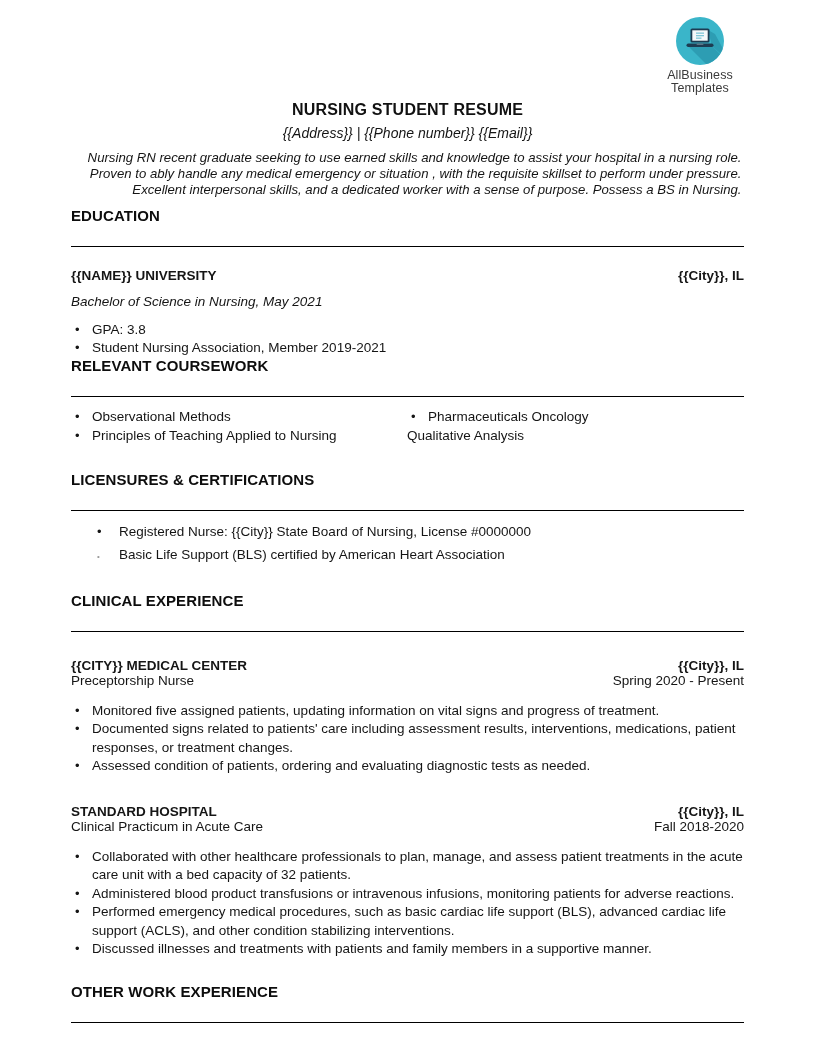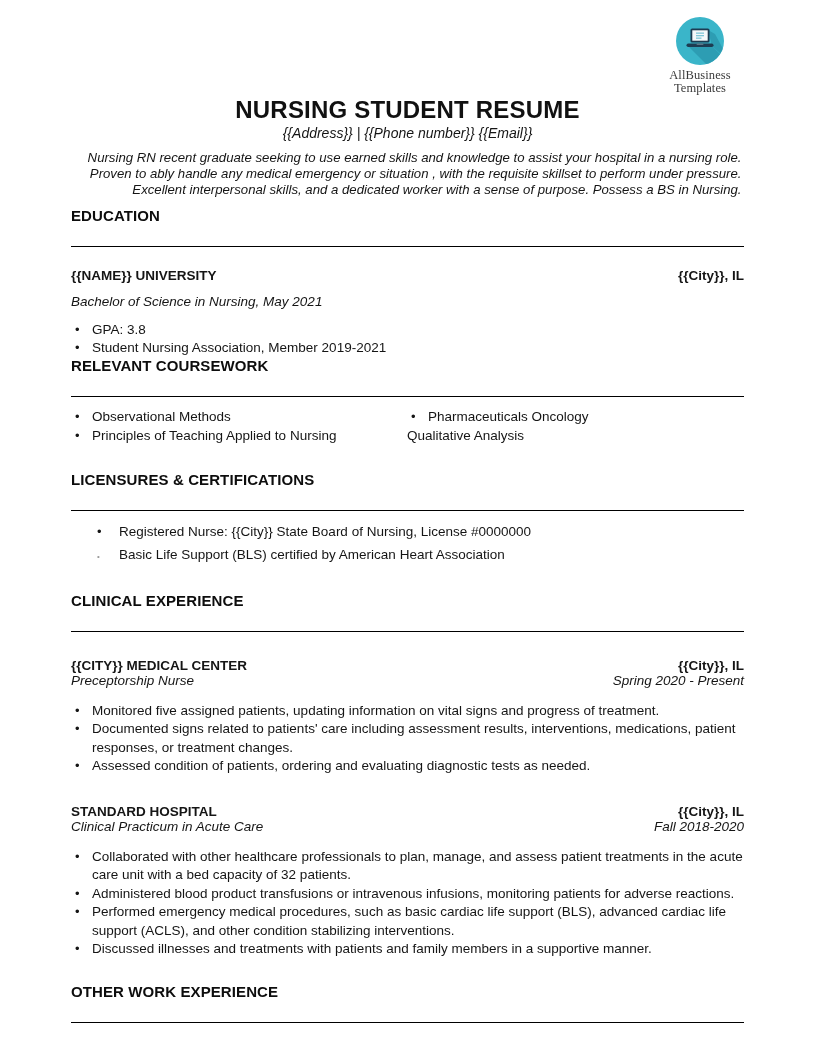--- a/index.html
+++ b/index.html
@@ -26,26 +26,26 @@
   }
   .logo svg { display: block; margin: 0 auto; }
   .brand {
     margin-top: 3px;
     font-size: 12.5px;
     line-height: 12.5px;
     font-weight: 400;
     color: #3a3a3a;
     letter-spacing: 0.1px;
   }
-  .brand span { display: block; font-family: Liberation Serif, serif; }
+  .brand span { display: block; }
 
   
   .title {
     text-align: center;
-    font-size: 24px;
+    font-size: 16px;
     line-height: 22px;
     font-weight: 700;
     letter-spacing: 0.2px;
     color: #111;
   }
   .contact {
     margin-top: 4px;
     text-align: center;
     font-style: italic;
     font-size: 14px;
@@ -78,21 +78,21 @@
 
   
   .entry-row {
     display: flex;
     justify-content: space-between;
     align-items: center;
     font-size: 13.5px;
     line-height: 15.5px;
   }
   .entry-row .bold { font-weight: 700; }
-  .entry-row .ital { font-style: italic; }
+  .entry-row .ital { }
   .edu-school { margin-top: 21px; }
   .edu-degree { margin-top: 10px; font-style: italic; font-size: 13.5px; line-height: 16px; }
 
   
   .blist { margin-top: 11px; }
   .li {
     display: flex;
     align-items: flex-start;
     font-size: 13.5px;
     line-height: 18.5px;

